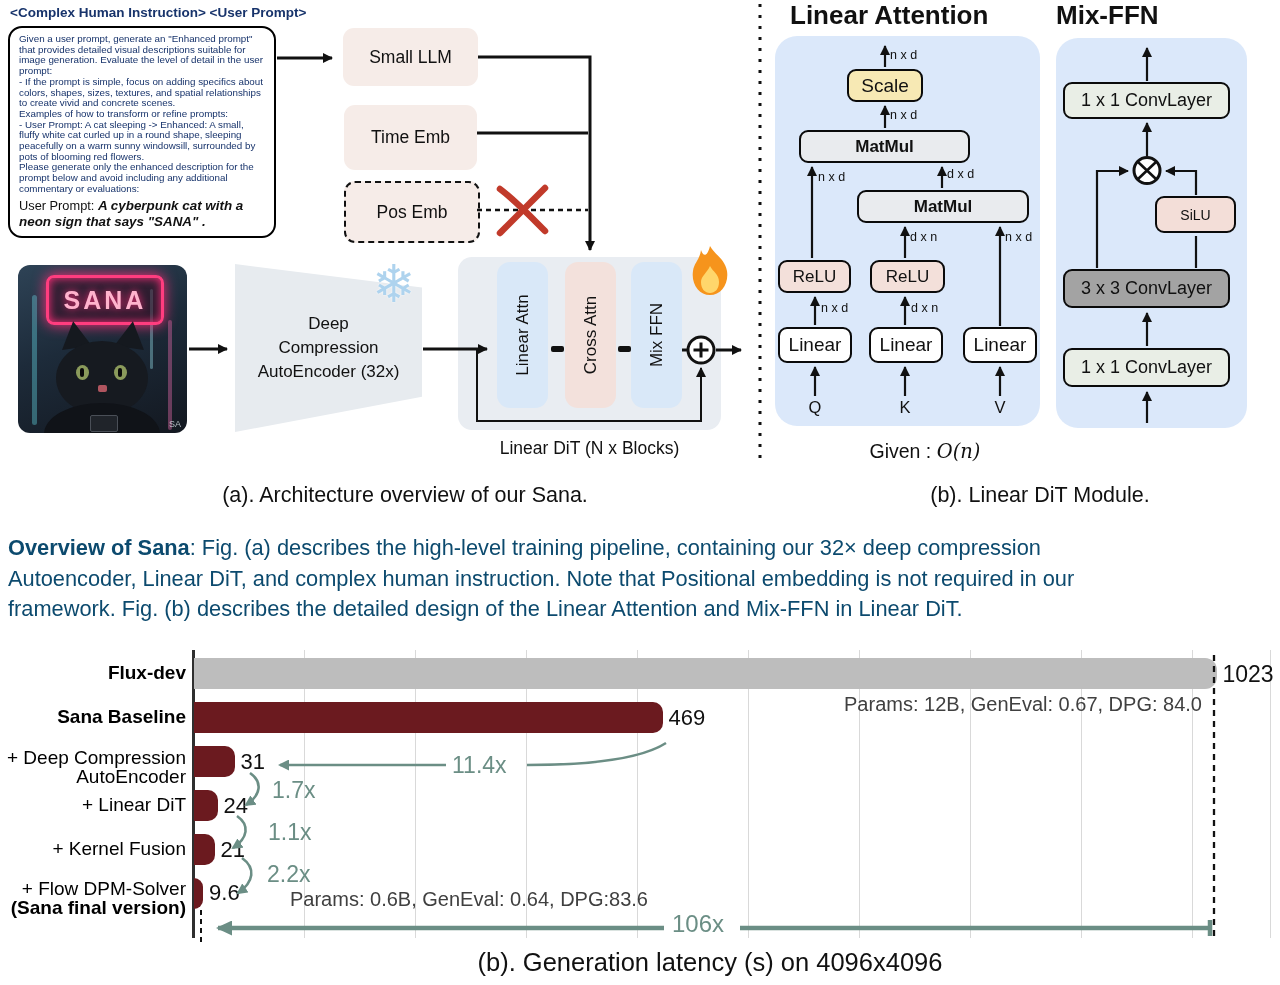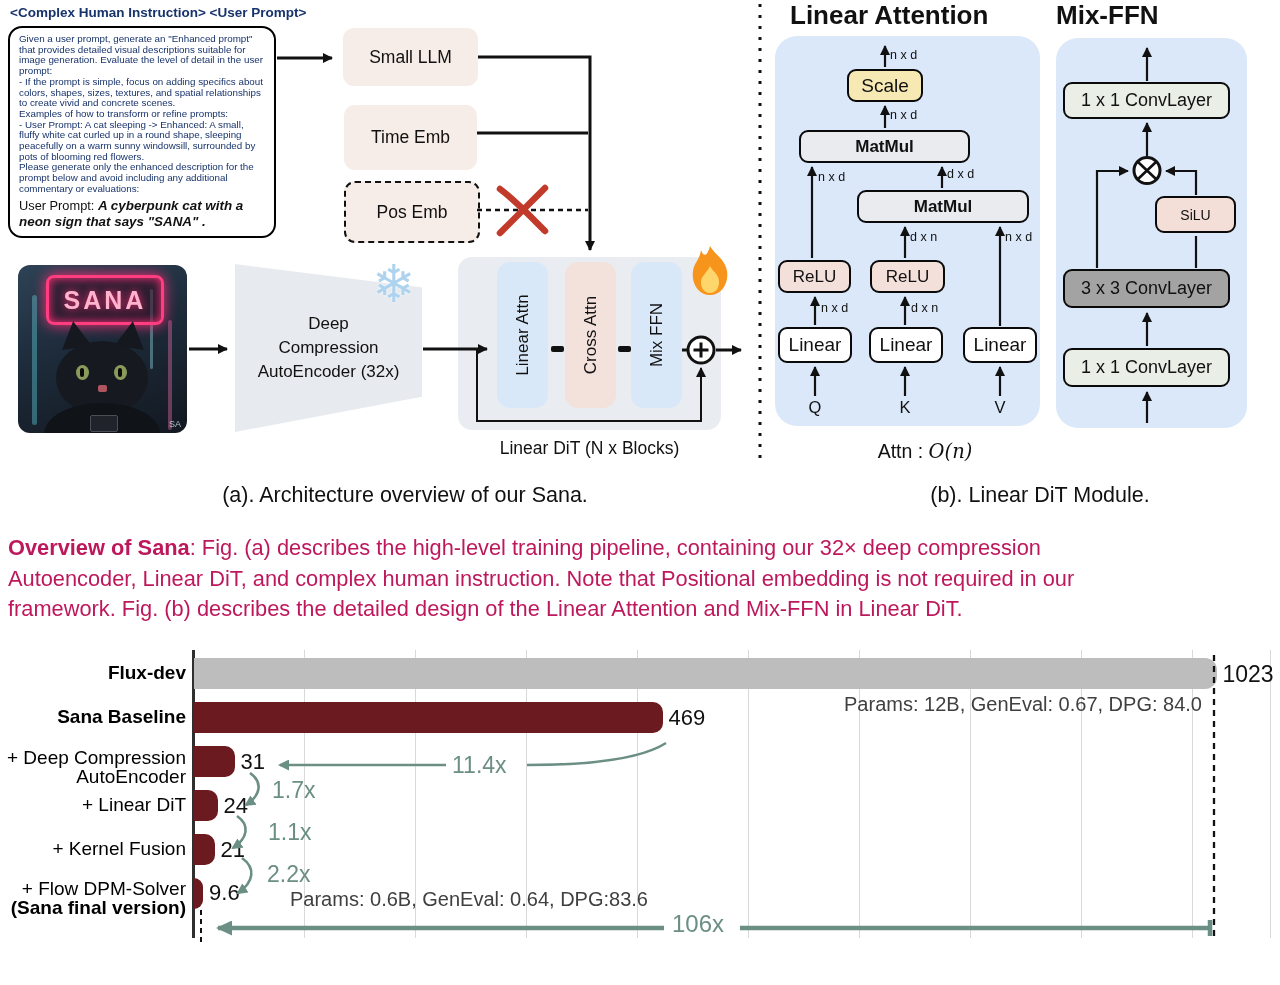--- a/index.html
+++ b/index.html
@@ -31,21 +31,21 @@
   
   .panel{background:#dbe8fa;border-radius:22px;}
   .ptitle{font-size:26px;font-weight:bold;text-align:left;color:#111;}
   .nbox{border:2.5px solid #0a0a0a;border-radius:9px;display:flex;align-items:center;
         justify-content:center;box-sizing:border-box;background:#fff;}
   .dim{font-size:12.5px;color:#111;}
   .qkv{font-size:16.5px;color:#111;width:22px;text-align:center;}
   .cost{font-size:19.5px;color:#111;}
   .cost i{font-family:"DejaVu Serif",serif;}
   
-  .ovw{left:8px;top:533px;font-size:21.8px;line-height:30.5px;color:#be185d;}
+  .ovw{left:8px;top:533px;font-size:21.8px;line-height:30.5px;color:#0c4a6e;}
   
   .grid{width:1px;top:650px;height:288px;background:#d9d9d9;}
   .axis{left:192px;top:650px;width:2.5px;height:288px;background:#2f2f2f;}
   .bar{left:193.5px;height:31px;background:#6b1a1f;border-radius:0 10px 10px 0;}
   .rlabel{left:0;width:186px;text-align:right;font-size:19px;line-height:20px;color:#000000;}
   .bold{font-weight:bold;}
   .val{font-size:22px;color:#111;}
   .teal{color:#6b8e85;} .rednote{font-size:20px;color:#404040;}
   .sp{font-size:23px;}
   .chart-cap{left:240px;top:948px;width:940px;text-align:center;font-size:25.5px;color:#111;}
@@ -170,21 +170,21 @@
 
   <div class="abs dim" style="left:890px;top:48px;">n x d</div>
   <div class="abs dim" style="left:890px;top:108px;">n x d</div>
   <div class="abs dim" style="left:818px;top:170px;">n x d</div>
   <div class="abs dim" style="left:947px;top:167px;">d x d</div>
   <div class="abs dim" style="left:910px;top:230px;">d x n</div>
   <div class="abs dim" style="left:1005px;top:230px;">n x d</div>
   <div class="abs dim" style="left:821px;top:301px;">n x d</div>
   <div class="abs dim" style="left:911px;top:301px;">d x n</div>
 
-  <div class="abs cost" style="left:840px;top:440px;width:170px;text-align:center;"><span>Attn : </span><i>O(n)</i></div>
+  <div class="abs cost" style="left:840px;top:440px;width:170px;text-align:center;"><span>Given : </span><i>O(n)</i></div>
 
   <div class="abs ptitle" style="left:1056px;top:0px;width:191px;">Mix-FFN</div>
   <div class="abs panel" style="left:1056px;top:38px;width:191px;height:390px;"></div>
   <div class="abs nbox" style="left:1063px;top:82px;width:167px;height:37px;background:#e9eee6;font-size:18px;">
       <span>1 x 1 ConvLayer</span>
     </div>
   <div class="abs nbox" style="left:1155px;top:196px;width:81px;height:37px;background:#f3ded8;font-size:14px;">
       <span>SiLU</span>
     </div>
   <div class="abs nbox" style="left:1063px;top:269px;width:167px;height:39px;background:#a3a3a3;font-size:18px;">
@@ -237,20 +237,21 @@
 
   <div class="abs teal sp" style="left:452px;top:752px;">11.4x</div>
   <div class="abs teal sp" style="left:272px;top:777px;">1.7x</div>
   <div class="abs teal sp" style="left:268px;top:819px;">1.1x</div>
   <div class="abs teal sp" style="left:267px;top:861px;">2.2x</div>
   <div class="abs teal sp" style="left:672px;top:910px;font-size:24px;">106x</div>
 
   <div class="abs rednote" style="left:800px;top:693px;width:402px;text-align:right;">Params: 12B, GenEval: 0.67, DPG: 84.0</div>
   <div class="abs rednote" style="left:290px;top:888px;">Params: 0.6B, GenEval: 0.64, DPG:83.6</div>
 
+  <div class="abs chart-cap">(b). Generation latency (s) on 4096x4096</div>
 
   <svg class="overlay" width="1280" height="985" viewBox="0 0 1280 985">
     <defs>
       <marker id="mB" markerUnits="userSpaceOnUse" markerWidth="11" markerHeight="10" refX="9" refY="5" orient="auto">
           <path d="M0,0 L10,5 L0,10 Z" fill="#111"></path>
         </marker>
       <marker id="mT" markerUnits="userSpaceOnUse" markerWidth="12" markerHeight="11" refX="9" refY="5.5" orient="auto">
           <path d="M0,0 L11,5.5 L0,11 Z" fill="#6b8e85"></path>
         </marker>
       <marker id="mTB" markerUnits="userSpaceOnUse" markerWidth="17" markerHeight="15" refX="14" refY="7.5" orient="auto">

